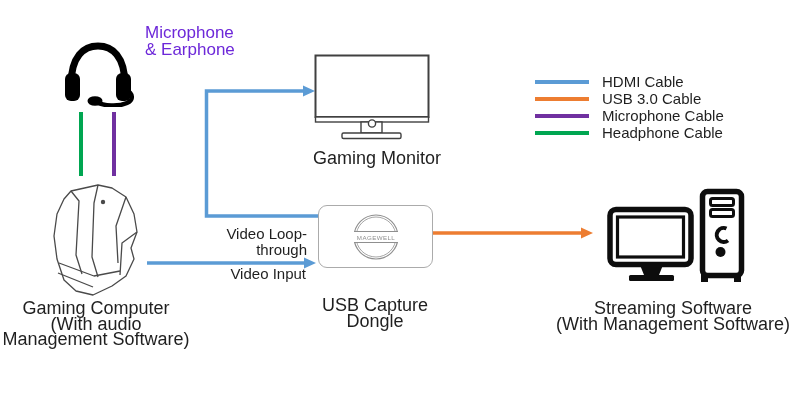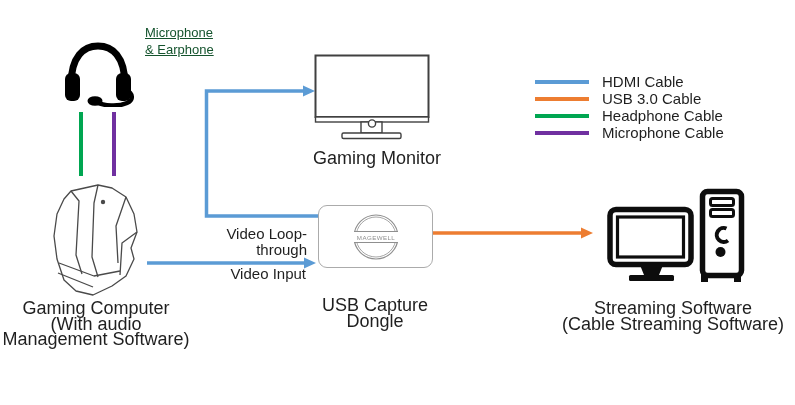--- a/index.html
+++ b/index.html
@@ -1,21 +1,21 @@
 <!DOCTYPE html>
 <html><head>
 <meta charset="utf-8">
 <style>
   html,body{margin:0;padding:0;background:#fff;}
   #canvas{
     position:relative;width:795px;height:405px;background:#ffffff;overflow:hidden;
     font-family:"Liberation Sans",sans-serif;color:#1f1f1f;
   }
   .abs{position:absolute;}
-  .label{font-size:13px;line-height:17px;color:#14532d;text-decoration:underline;}
+  .label{font-size:17px;line-height:17px;color:#6d28d9;}
   .caption{font-size:18px;line-height:15.5px;text-align:center;color:#1f1f1f;}
   .edge-label{font-size:15px;line-height:16px;text-align:right;color:#1f1f1f;}
   svg{display:block;}
   
   .dongle{
     position:absolute;left:318px;top:205px;width:115px;height:63px;
     border:1.5px solid #ababab;border-radius:9px;background:#fff;box-sizing:border-box;
     display:flex;align-items:center;justify-content:center;
   }
   
@@ -97,29 +97,29 @@
       <span class="ltext">HDMI Cable</span>
     </div>
     <div class="legend-row">
       <svg class="swatch" width="58" height="17">
         <line x1="2" y1="9" x2="56" y2="9" stroke-width="4" stroke="#ED7D31"></line>
       </svg>
       <span class="ltext">USB 3.0 Cable</span>
     </div>
     <div class="legend-row">
       <svg class="swatch" width="58" height="17">
+        <line x1="2" y1="9" x2="56" y2="9" stroke-width="4" stroke="#7030A0"></line>
+      </svg>
+      <span class="ltext">Microphone Cable</span>
+    </div>
+    <div class="legend-row">
+      <svg class="swatch" width="58" height="17">
         <line x1="2" y1="9" x2="56" y2="9" stroke-width="4" stroke="#00A651"></line>
       </svg>
       <span class="ltext">Headphone Cable</span>
-    </div>
-    <div class="legend-row">
-      <svg class="swatch" width="58" height="17">
-        <line x1="2" y1="9" x2="56" y2="9" stroke-width="4" stroke="#7030A0"></line>
-      </svg>
-      <span class="ltext">Microphone Cable</span>
     </div>
   </div>
 
   <div class="abs edge-label" style="left:187px;top:226px;width:120px">
     <div>Video Loop-</div>
     <div>through</div>
   </div>
   <div class="abs edge-label" style="left:186px;top:266px;width:120px">Video Input</div>
 
   <div class="dongle">
@@ -148,16 +148,16 @@
       <polygon points="40,79 63,79 59,89 44,89"></polygon>
       <rect x="29" y="89" width="45" height="6" rx="1.5"></rect>
       <circle cx="120.5" cy="66" r="5"></circle>
       <rect x="101" y="88" width="7" height="8"></rect>
       <rect x="134" y="88" width="7" height="8"></rect>
     </g>
   </svg>
 
   <div class="abs caption" style="left:553px;top:300px;width:240px;line-height:16px">
     <div>Streaming Software</div>
-    <div>(Cable Streaming Software)</div>
+    <div>(With Management Software)</div>
   </div>
 
 </div>
 
 </body></html>

